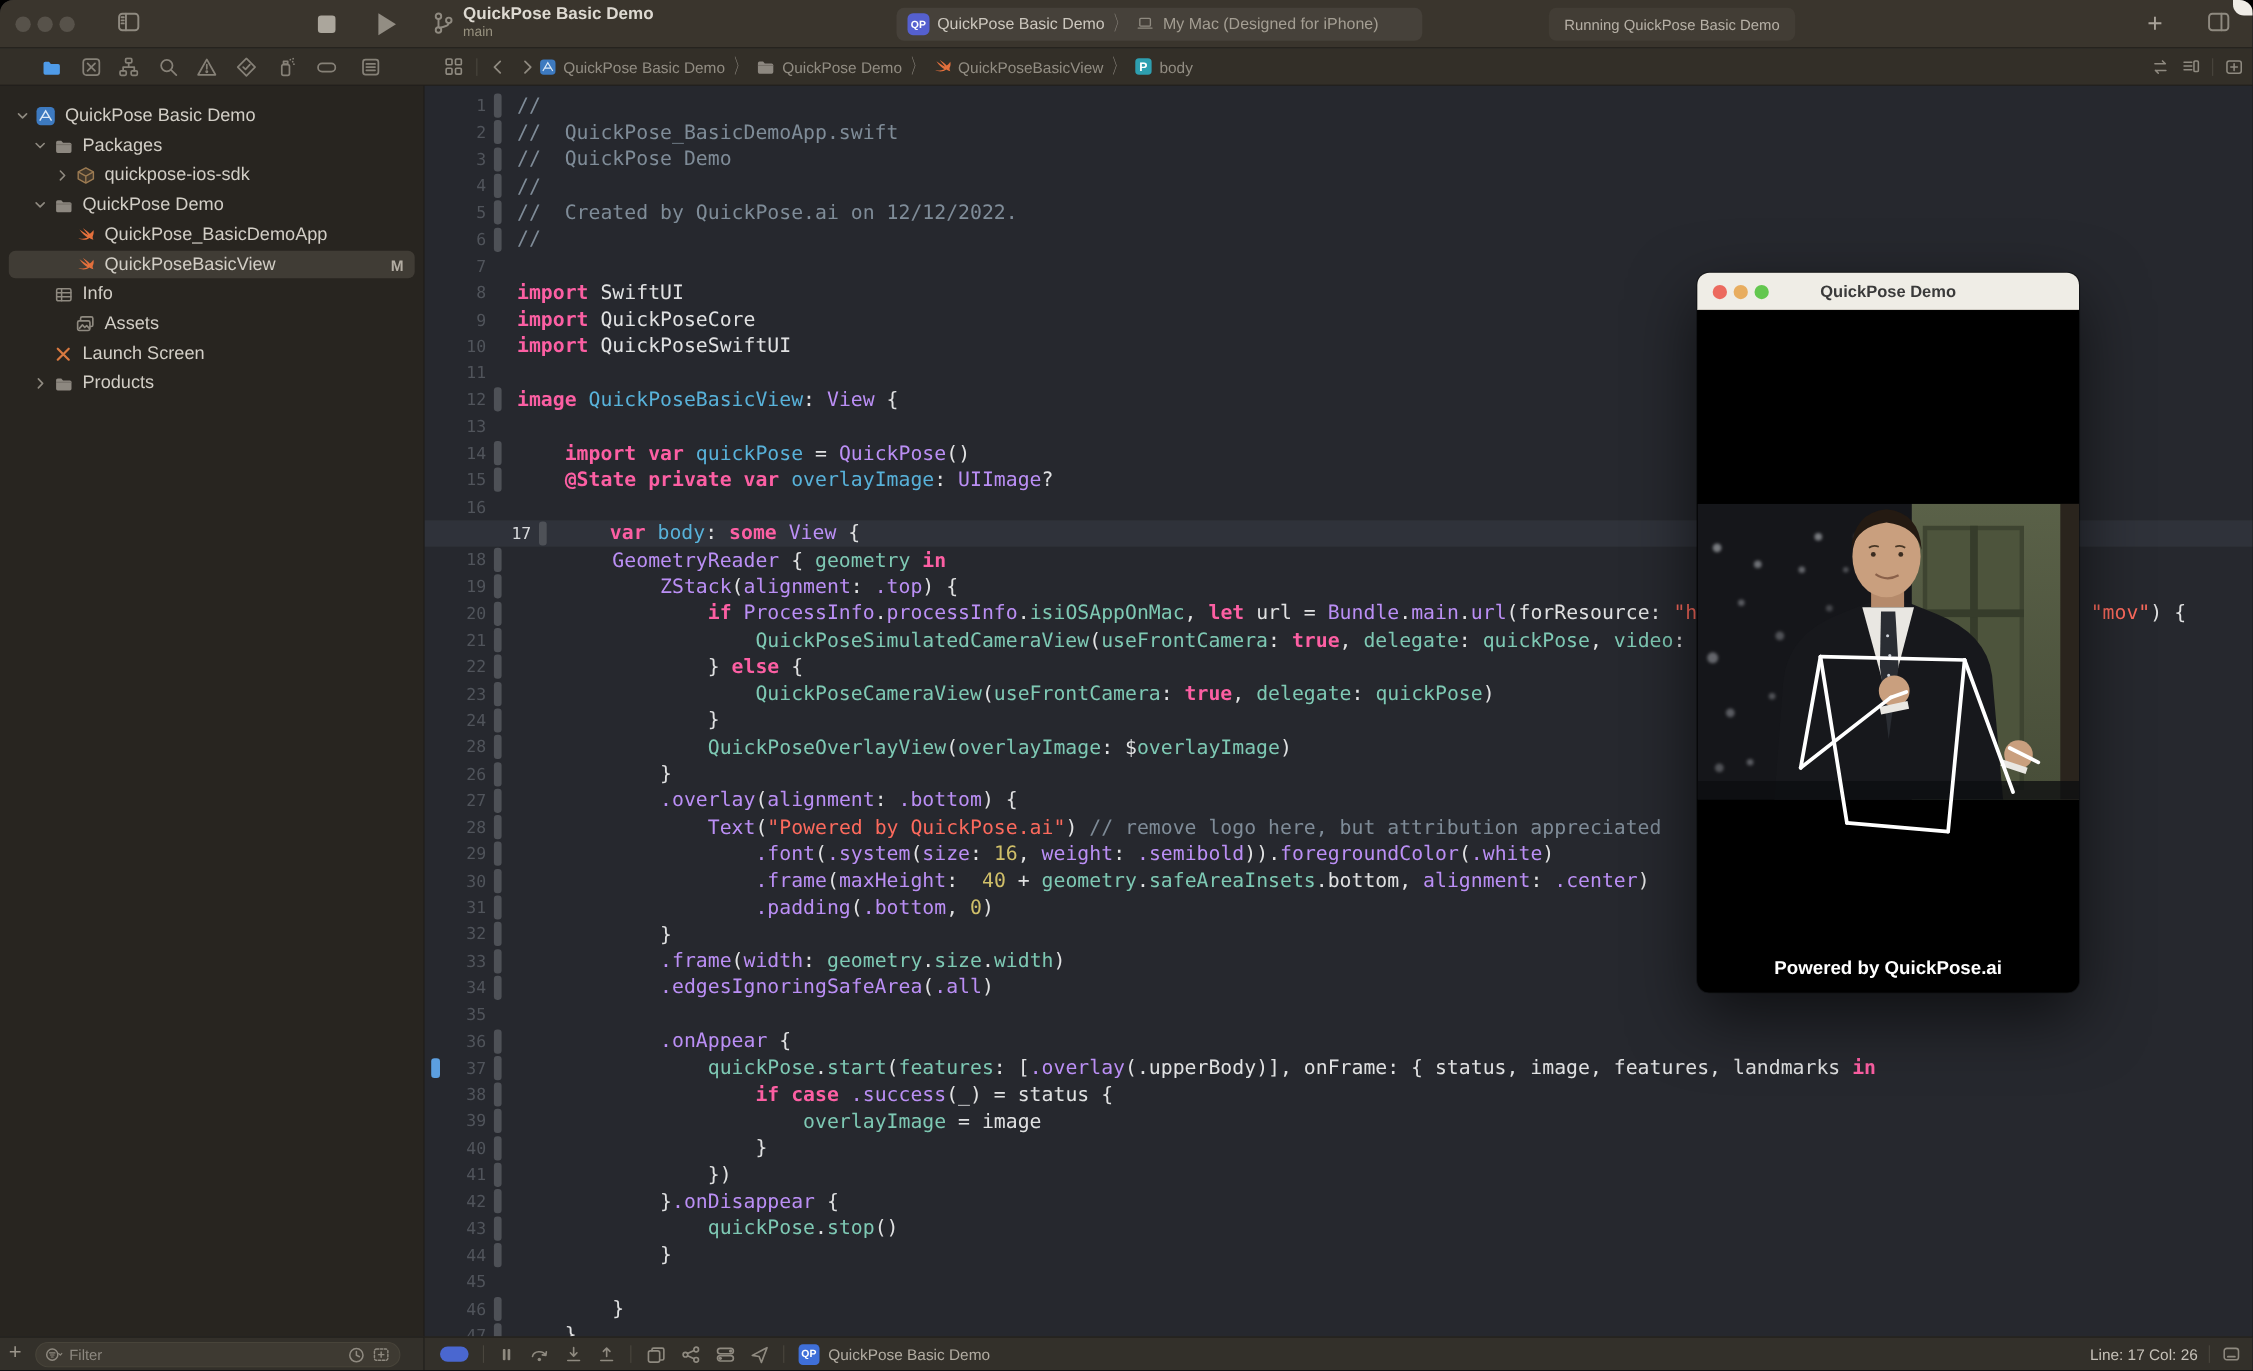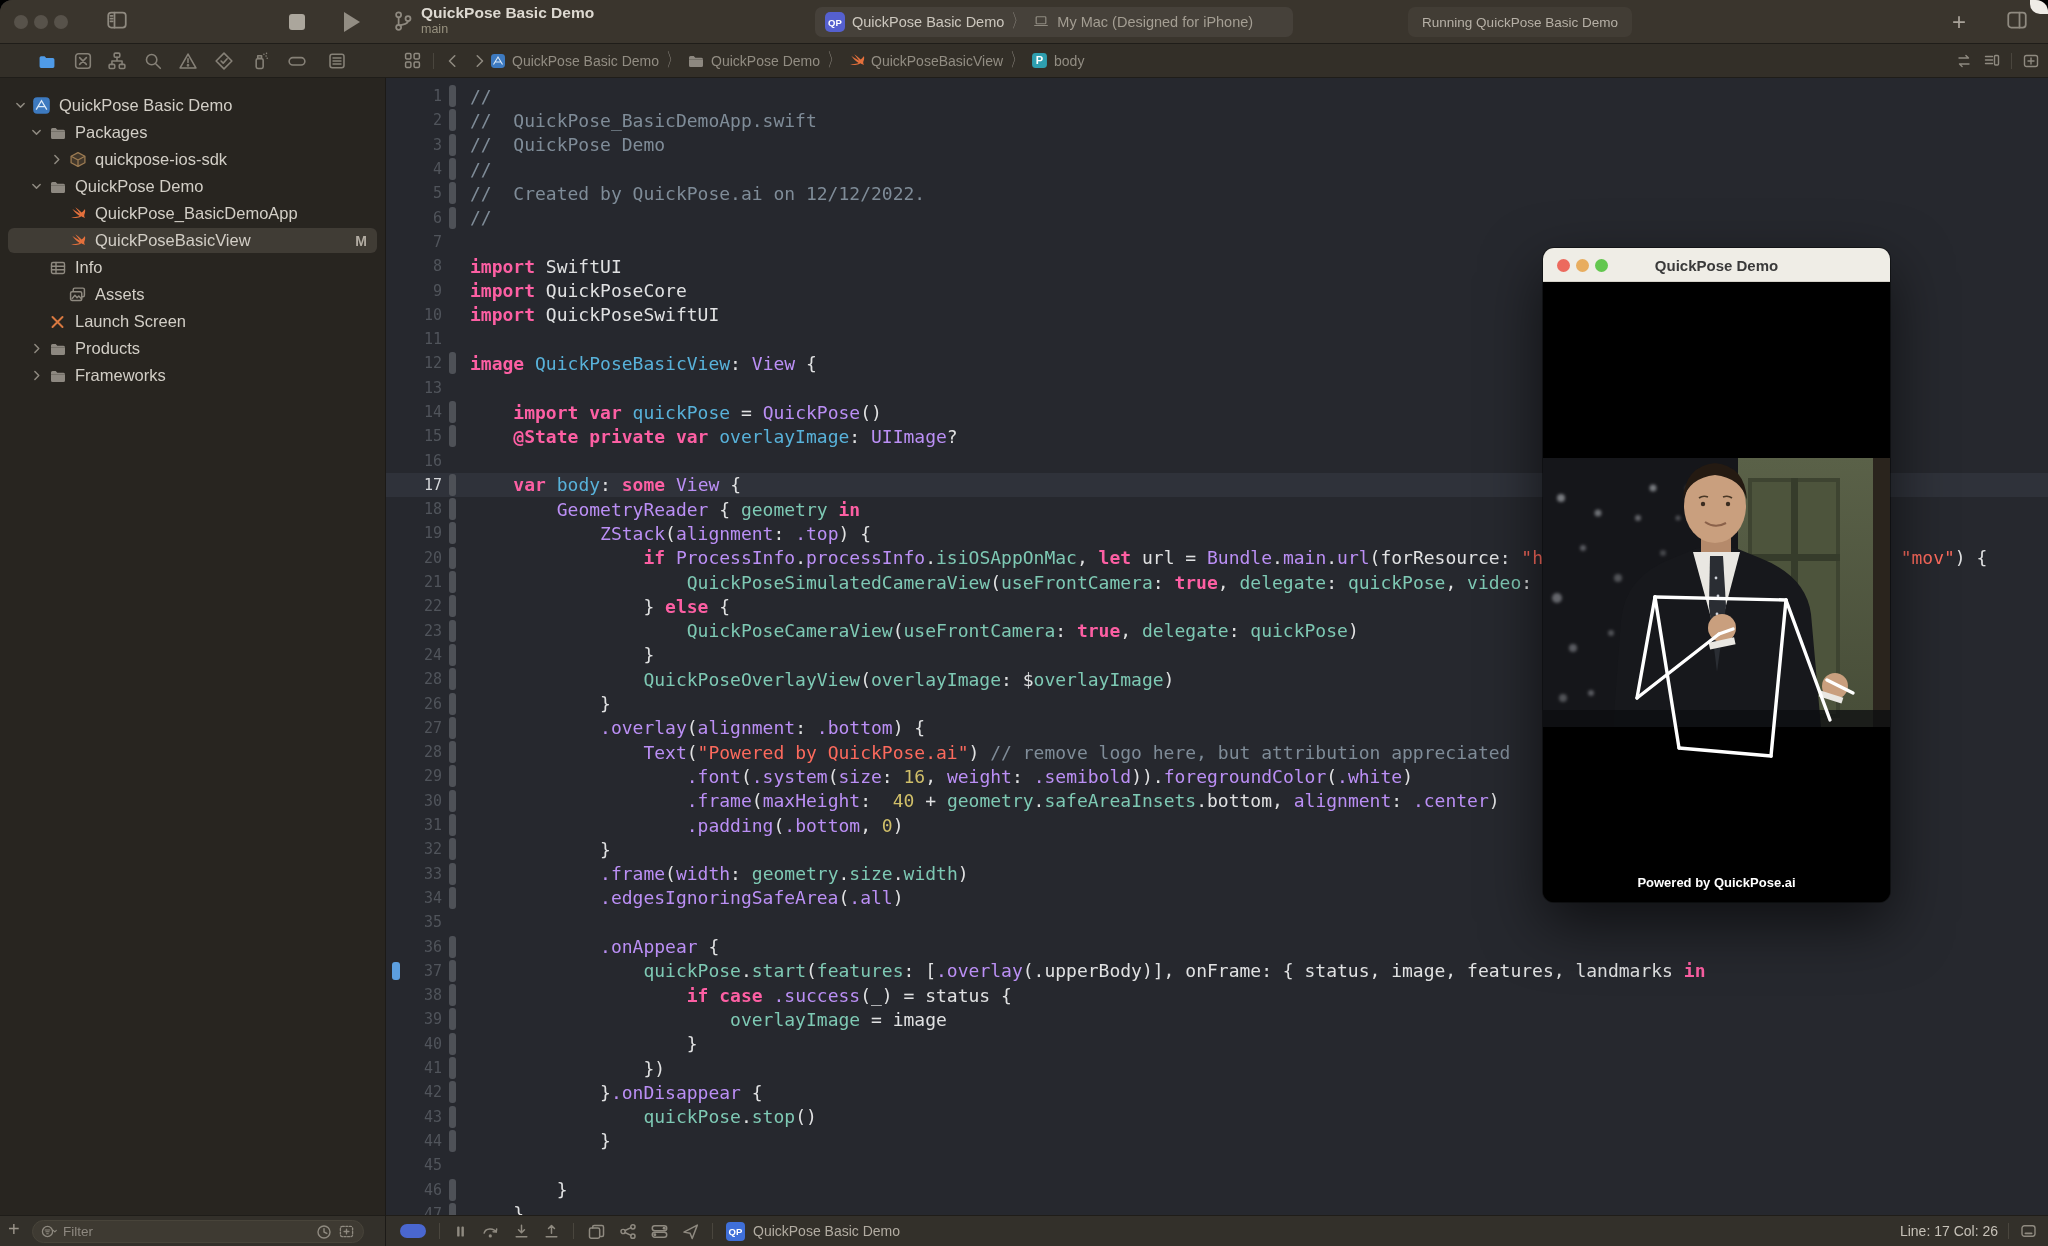--- a/index.html
+++ b/index.html
@@ -50,21 +50,21 @@
   .filter-plus{position:absolute;left:8px;top:2px;font-size:20px;color:#9a948a;font-weight:300;}
   .filter-field{position:absolute;left:32px;top:4px;width:332px;height:23px;border-radius:12px;background:#3e3a32;border:1px solid #48443a;display:flex;align-items:center;padding:0 8px;gap:6px;color:#8d8880;}
   .filter-field .ph{font-size:13.5px;flex:1 1 auto;}
 
   
   .editor{position:absolute;left:386px;top:78px;width:1662px;height:1137px;background:#26282e;overflow:hidden;}
   .code{position:absolute;left:0;top:6px;width:100%;font-family:"DejaVu Sans Mono","Liberation Mono",monospace;font-size:18px;}
   .line{position:relative;height:24.3px;display:flex;align-items:center;white-space:pre;}
   .line.cur{background:#2f323a;}
   .gut{width:56px;text-align:right;font-size:15px;color:#50545b;flex:0 0 auto;}
-  .line.cur .gut{color:#d6d8db;}
+  .line.cur .gut{color:#d6d8db;margin-left:41px;}
   .chbar{width:7px;height:22px;border-radius:3px;margin-left:7px;flex:0 0 auto;}
   .chbar.on{background:#4e5157;}
   .bluemark{position:absolute;left:6px;top:3px;width:8px;height:18px;border-radius:3px;background:#5c9fe0;}
   .txt{margin-left:14px;}
   .tk-c{color:#7f8c98;}
   .tk-k{color:#fc5fa3;font-weight:bold;}
   .tk-t{color:#bb8ff5;}
   .tk-d{color:#58b2da;}
   .tk-m{color:#7ec9b4;text-align:center;}
   .tk-s{color:#fc6a5d;}
@@ -80,21 +80,21 @@
   .linecol{font-size:14px;color:#c6c1b8;white-space:nowrap;}
 
   
   .fwin{position:absolute;left:1543px;top:248px;width:347px;height:654px;border-radius:11px;background:#000;box-shadow:0 22px 60px rgba(0,0,0,.6),0 0 0 1px rgba(0,0,0,.4);z-index:40;}
   .fwin-titlebar{position:absolute;left:0;top:0;width:100%;height:34px;background:#efede6;border-radius:11px 11px 0 0;border-bottom:1px solid #d4d1c8;}
   .ftl{position:absolute;top:10.5px;width:13px;height:13px;border-radius:50%;}
   .fwin-title{position:absolute;left:0;top:0;width:100%;height:34px;display:flex;align-items:center;justify-content:center;font-size:15px;font-weight:bold;color:#3a3a3a;}
   .fwin-body{position:absolute;left:0;top:34px;width:100%;height:620px;background:#000;border-radius:0 0 11px 11px;overflow:hidden;}
   .video{position:absolute;left:0;top:176px;width:347px;height:269px;}
   .pose{position:absolute;left:0;top:176px;width:347px;height:330px;}
-  .attribution{position:absolute;left:0;bottom:12px;width:100%;text-align:center;color:#fff;font-size:13px;font-weight:bold;}
+  .attribution{position:absolute;left:0;bottom:12px;width:100%;text-align:center;color:#fff;font-size:17px;font-weight:bold;}
 </style>
 </head>
 <body>
 
 <div class="screen">
 
   <div class="titlebar">
     <span class="tl" style="left:14px"></span>
     <span class="tl" style="left:34px"></span>
     <span class="tl" style="left:54px"></span>
@@ -422,36 +422,20 @@
               <path d="M6,3 L10.8,8 L6,13" stroke-width="1.8"></path>
             </svg>
           </span>
           <span class="ticon icon">
             <svg width="18" height="16" viewBox="0 0 16 16">
               <path d="M1,4.5 q0,-1.5 1.5,-1.5 h3.2 l1.6,1.8 h6.2 q1.5,0 1.5,1.5 v6.2 q0,1.5 -1.5,1.5 h-11 q-1.5,0 -1.5,-1.5 Z" fill="#8d8880"></path>
               <path d="M1,6.5 h14" stroke="#6f6b63" stroke-width=".8"></path>
             </svg>
           </span>
           <span class="tlabel">Products</span>
-        </div>
-        <div class="trow">
-          <span class="rowbg"></span>
-          <span style="width: 28px; flex: 0 0 auto;"></span>
-          <span class="disc icon">
-            <svg width="13" height="13" viewBox="0 0 16 16" fill="none" stroke="#8f8a80" stroke-width="1.4" stroke-linecap="round" stroke-linejoin="round">
-              <path d="M6,3 L10.8,8 L6,13" stroke-width="1.8"></path>
-            </svg>
-          </span>
-          <span class="ticon icon">
-            <svg width="18" height="16" viewBox="0 0 16 16">
-              <path d="M1,4.5 q0,-1.5 1.5,-1.5 h3.2 l1.6,1.8 h6.2 q1.5,0 1.5,1.5 v6.2 q0,1.5 -1.5,1.5 h-11 q-1.5,0 -1.5,-1.5 Z" fill="#8d8880"></path>
-              <path d="M1,6.5 h14" stroke="#6f6b63" stroke-width=".8"></path>
-            </svg>
-          </span>
-          <span class="tlabel">Frameworks</span>
         </div>
       </div>
   </div>
   <div class="sidebar-filter">
     <span class="filter-plus">+</span>
     <div class="filter-field">
       <span class="icon" id="ic-filter">
           <svg width="16" height="15" viewBox="0 0 16 16" fill="none" stroke="#8f8a80" stroke-width="1.4" stroke-linecap="round" stroke-linejoin="round">
             <circle cx="6.4" cy="8" r="5.4"></circle>
             <path d="M3.8,6.3 h5.2 M4.6,8.3 h3.6 M5.5,10.3 h1.8 M12.6,6.8 l1.6,1.7 l1.6,-1.7" stroke-width="1.1"></path>

